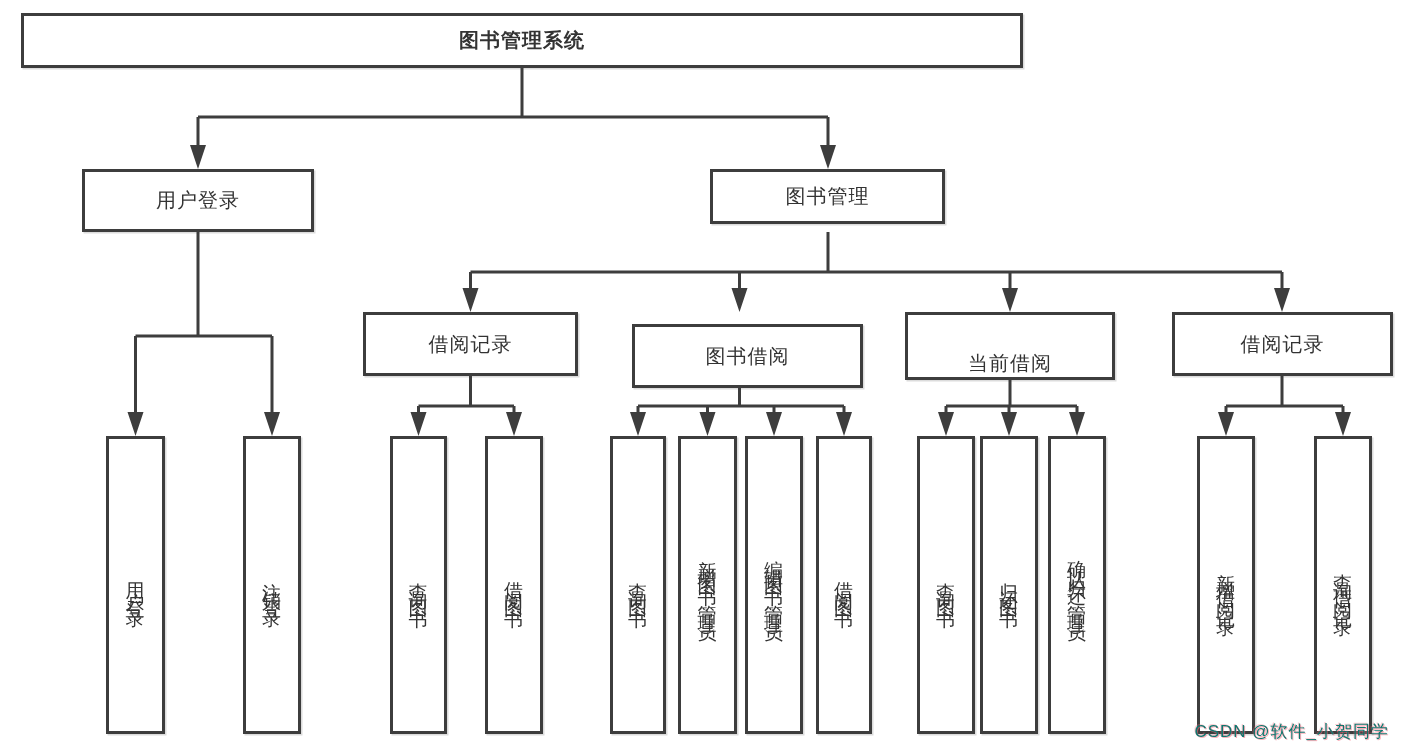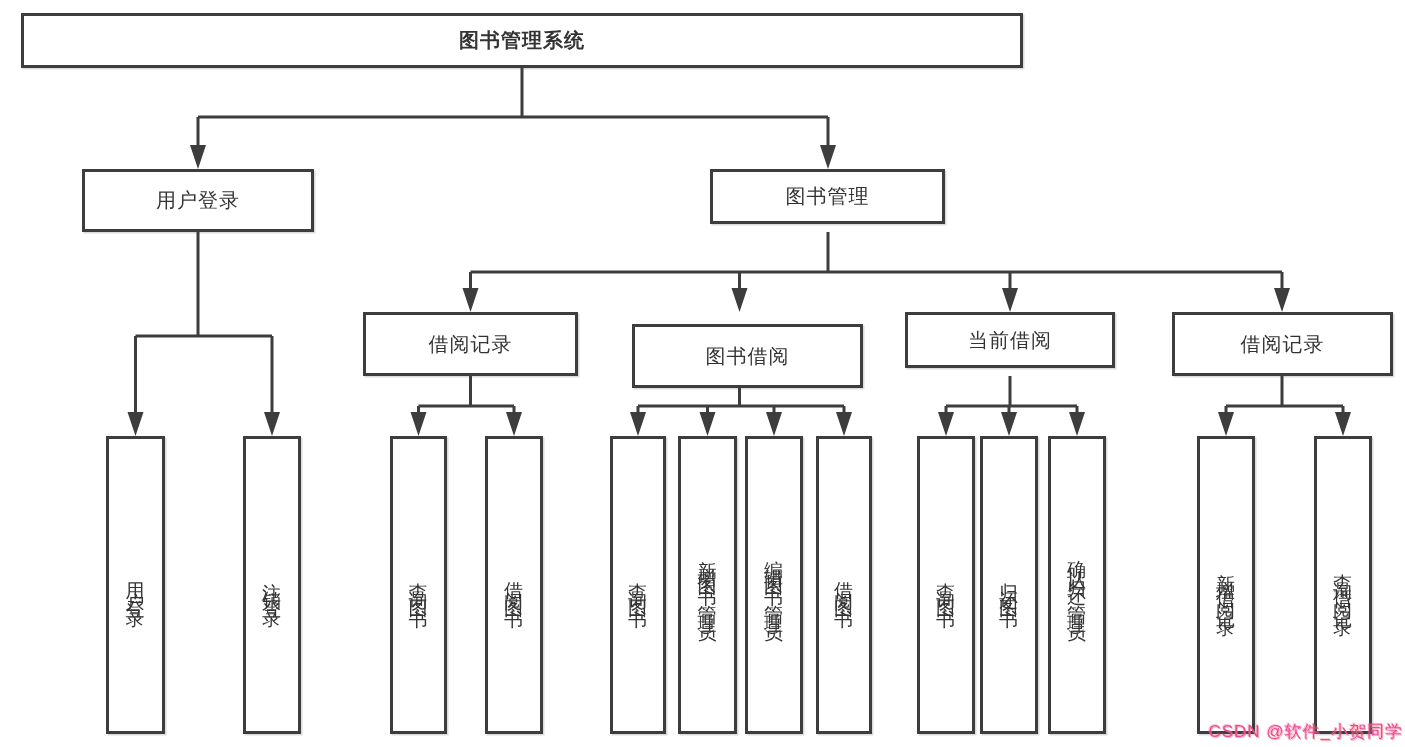--- a/index.html
+++ b/index.html
@@ -42,24 +42,24 @@
   }
   .leaf .vtext {
     writing-mode: vertical-rl;
     text-orientation: mixed;
     letter-spacing: 9px;
     line-height: 1;
     white-space: nowrap;
   }
   .watermark {
     position: absolute;
-    right: 2px;
+    right: 16px;
     bottom: 4px;
     font-size: 17px;
-    color: #ec4899;
+    color: #0f766e;
     letter-spacing: 1px;
     text-shadow: 1px 1px 0 rgba(246,111,130,0.55), -1px -1px 0 rgba(246,111,130,0.35);
     white-space: nowrap;
   }
 </style>
 </head>
 <body>
 
 <div id="stage">
 
@@ -113,21 +113,21 @@
   <div class="box" style="left:710px; top:169px; width:235px; height:55px;">
     <span>图书管理</span>
   </div>
 
   <div class="box" style="left:363px; top:312px; width:215px; height:64px;">
     <span>借阅记录</span>
   </div>
   <div class="box" style="left:632px; top:312px; width:231px; height:64px;margin-top:12px;">
     <span>图书借阅</span>
   </div>
-  <div class="box" style="left:905px; top:312px; width:210px; height:56px;">
+  <div class="box" style="left:905px; top:312px; width:210px; height:68px;align-items:flex-end;">
     <span>当前借阅</span>
   </div>
   <div class="box" style="left:1172px; top:312px; width:221px; height:64px;">
     <span>借阅记录</span>
   </div>
 
   <div class="box leaf" style="left:106px; width:59px;">
     <span class="vtext">用户登录</span>
   </div>
   <div class="box leaf" style="left:243px; width:58px;">

